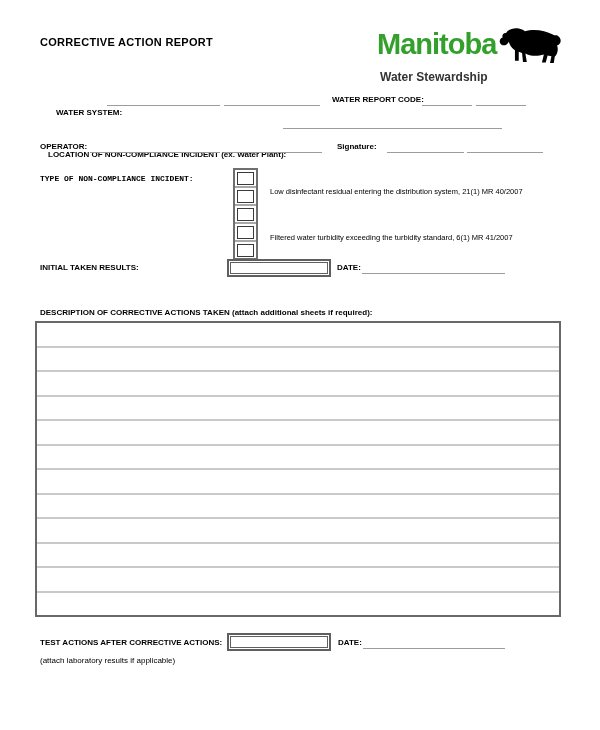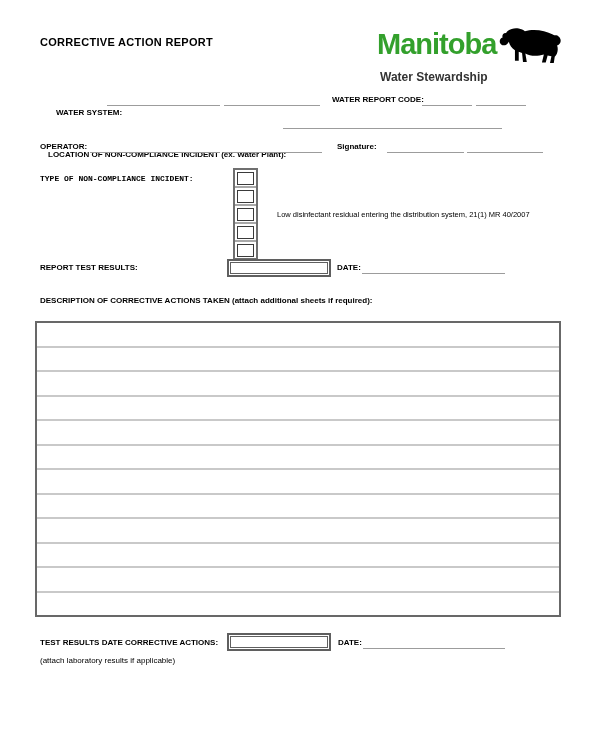--- a/index.html
+++ b/index.html
@@ -17,21 +17,21 @@
   
   .cbcol{
     position:absolute;left:233px;top:168px;width:25px;height:92px;
     box-sizing:border-box;border:2px solid #6f6f6f;background:#fff;
     display:flex;flex-direction:column;
   }
   .cbcell{flex:1;border-bottom:2px solid #a8a8a8;padding:1.5px 2px;box-sizing:border-box;}
   .cbcell:last-child{border-bottom:none;}
   .cbbox{width:100%;height:100%;box-sizing:border-box;border:1px solid #3a3a3a;background:#fff;}
   .optlabels{
-    position:absolute;left:277px;top:168px;height:92px;width:300px;
+    position:absolute;left:270px;top:168px;height:92px;width:300px;
     display:flex;flex-direction:column;
   }
   .optrow{flex:1;display:flex;align-items:center;font-size:7.5px;white-space:nowrap;}
   
   .resbox{position:absolute;width:104px;height:18px;box-sizing:border-box;
     border:2px solid #5f5f5f;padding:1px;background:#fff;}
   .resbox-inner{width:100%;height:100%;box-sizing:border-box;border:1px solid #5f5f5f;background:#fff;}
   
   .desc-table{
     position:absolute;left:35px;top:321px;width:526px;height:296px;
@@ -102,47 +102,48 @@
     <div class="cbcell">
         <div class="cbbox"></div>
       </div>
     <div class="cbcell">
         <div class="cbbox"></div>
       </div>
   </div>
 
   <div class="optlabels">
     <div class="optrow">Low disinfectant residual entering the distribution system, 21(1) MR 40/2007</div>
+    <div class="optrow">Filtered water turbidity exceeding the turbidity standard, 6(1) MR 41/2007</div>
   </div>
 
-  <div class="abs lbl" style="left:40px;top:263px;">REPORT TEST RESULTS:</div>
+  <div class="abs lbl" style="left:40px;top:263px;">INITIAL TAKEN RESULTS:</div>
   <div class="resbox" style="left:227px;top:259px;">
     <div class="resbox-inner"></div>
   </div>
   <div class="abs lbl" style="left:337px;top:263px;">DATE:</div>
   <div class="fline" style="left:362px;top:262px;width:143px;"></div>
 
-  <div class="abs lbl" style="left:40px;top:296px;">DESCRIPTION OF CORRECTIVE ACTIONS TAKEN (attach additional sheets if required):</div>
+  <div class="abs lbl" style="left:40px;top:308px;">DESCRIPTION OF CORRECTIVE ACTIONS TAKEN (attach additional sheets if required):</div>
 
   <div class="desc-table">
     <div class="desc-row"></div>
     <div class="desc-row"></div>
     <div class="desc-row"></div>
     <div class="desc-row"></div>
     <div class="desc-row"></div>
     <div class="desc-row"></div>
     <div class="desc-row"></div>
     <div class="desc-row"></div>
     <div class="desc-row"></div>
     <div class="desc-row"></div>
     <div class="desc-row"></div>
     <div class="desc-row"></div>
   </div>
 
-  <div class="abs lbl" style="left:40px;top:638px;">TEST RESULTS DATE CORRECTIVE ACTIONS:</div>
+  <div class="abs lbl" style="left:40px;top:638px;">TEST ACTIONS AFTER CORRECTIVE ACTIONS:</div>
   <div class="resbox" style="left:227px;top:633px;">
     <div class="resbox-inner"></div>
   </div>
   <div class="abs lbl" style="left:338px;top:638px;">DATE:</div>
   <div class="fline" style="left:363px;top:637px;width:142px;"></div>
   <div class="abs small" style="left:40px;top:656px;">(attach laboratory results if applicable)</div>
 
 </div>
 
 </body></html>

